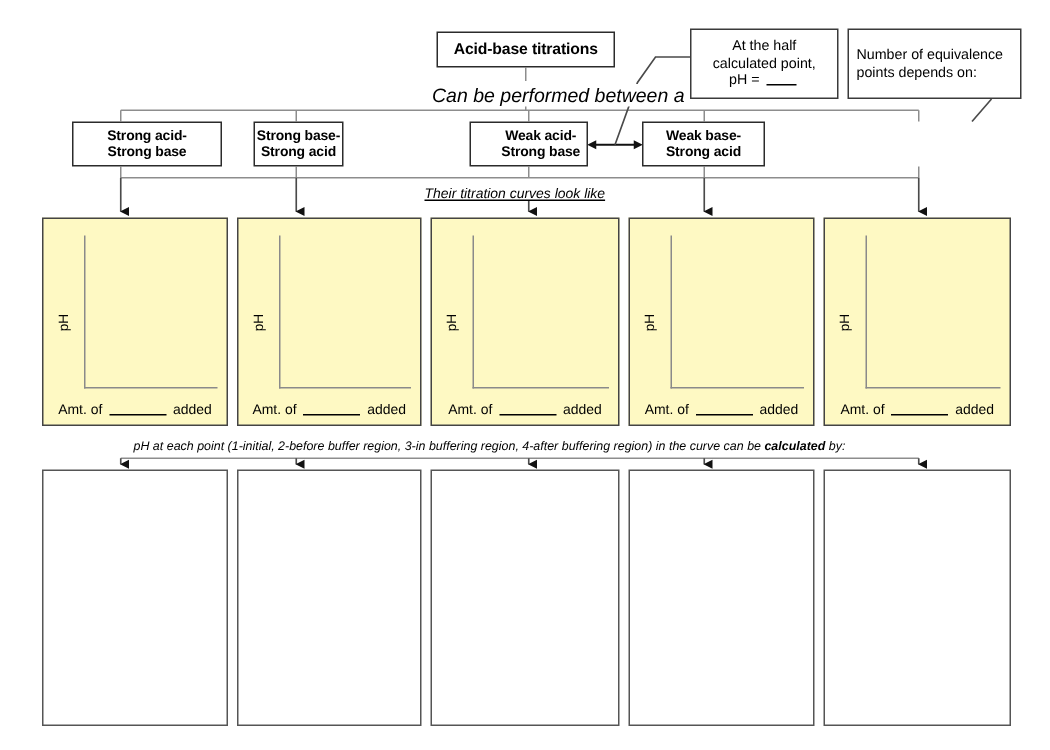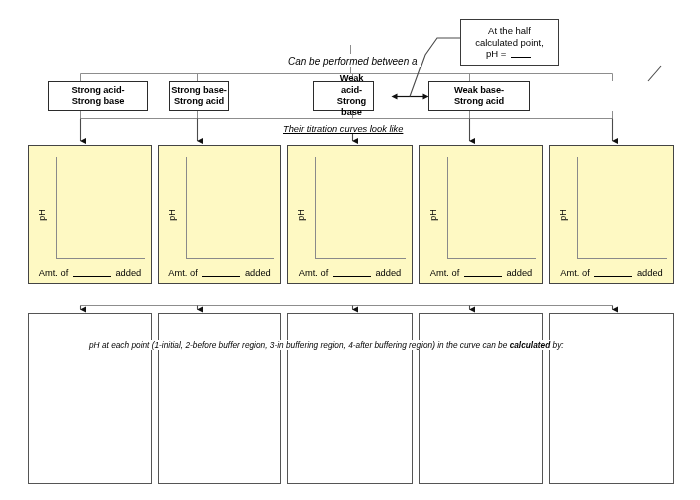--- a/index.html
+++ b/index.html
@@ -50,22 +50,22 @@
     justify-content: flex-start; text-align: left;
   }
 
   
   .cat-box {
     top: 81px; height: 30px;
     font-size: 9.3px; font-weight: bold; letter-spacing: -0.1px;
   }
   #cat-0 { left: 48px;  width: 100px; }
   #cat-1 { left: 169px; width: 60px; }
-  #cat-2 { left: 313px; width: 61px; padding-left: 16px; }
-  #cat-3 { left: 428px; width: 102px; text-align: right; }
+  #cat-2 { left: 313px; width: 79px; padding-left: 16px; }
+  #cat-3 { left: 428px; width: 82px; text-align: right; }
   #cat-4 { left: 570px; width: 85px; }
 
   
   .chart-box {
     top: 145px; height: 139px;
     border: 1.4px solid #444;
     display: block;
     background: #fef9c3;
   }
   #chart-0 { left: 28px;  width: 124px; }
@@ -142,27 +142,27 @@
   .caption {
     position: absolute;
     font-style: italic;
     color: #000;
     white-space: nowrap;
     z-index: 6;
     background: #fff;
     padding: 0 3px;
   }
   #cap-performed {
-    left: 285px; top: 56px; font-size: 10px;
+    left: 285px; top: 56px; font-size: 13px;
   }
   #cap-curves {
     left: 280px; top: 124px; font-size: 9.3px; text-decoration: underline;
   }
   #cap-calculated {
-    left: 86px; top: 292px; font-size: 8.3px; margin-top: 48px;
+    left: 86px; top: 292px; font-size: 8.3px;
   }
   #cap-calculated b { font-weight: bold; font-style: italic; }
 
   
   #wires {
     position: absolute;
     left: 0; top: 0;
     width: 700px; height: 500px;
     z-index: 1;
     pointer-events: none;
@@ -219,29 +219,36 @@
     <path class="dark" d="M612.5,118.5 L612.5,141" marker-end="url(#arrowDown)"></path>
 
     <path class="thin" d="M80.5,305.5 L612.5,305.5"></path>
     <path class="dark" d="M80.5,305.5 L80.5,309.5" marker-end="url(#arrowDown)"></path>
     <path class="dark" d="M197.5,305.5 L197.5,309.5" marker-end="url(#arrowDown)"></path>
     <path class="dark" d="M352.5,305.5 L352.5,309.5" marker-end="url(#arrowDown)"></path>
     <path class="dark" d="M469.5,305.5 L469.5,309.5" marker-end="url(#arrowDown)"></path>
     <path class="dark" d="M612.5,305.5 L612.5,309.5" marker-end="url(#arrowDown)"></path>
   </svg>
 
+  <div class="box thick" id="title-box">Acid-base titrations</div>
 
   <div class="box" id="half-eq-box">
     <div>
       <span>At the half</span><br>
       <span>calculated point,</span><br>
       <span>pH = </span><span class="blank-line short"></span>
     </div>
   </div>
 
+  <div class="box" id="num-eq-box">
+    <div>
+      <span>Number of equivalence</span><br>
+      <span>points depends on:</span>
+    </div>
+  </div>
 
   <div class="caption" id="cap-performed">Can be performed between a</div>
 
   <div class="caption" id="cap-curves">Their titration curves look like</div>
 
   <div class="caption" id="cap-calculated">
     <span>pH at each point (1-initial, 2-before buffer region, 3-in buffering region, 4-after buffering region) in the curve can be </span><b>calculated</b><span> by:</span>
   </div>
 
   <div class="box thick cat-box" id="cat-0">

